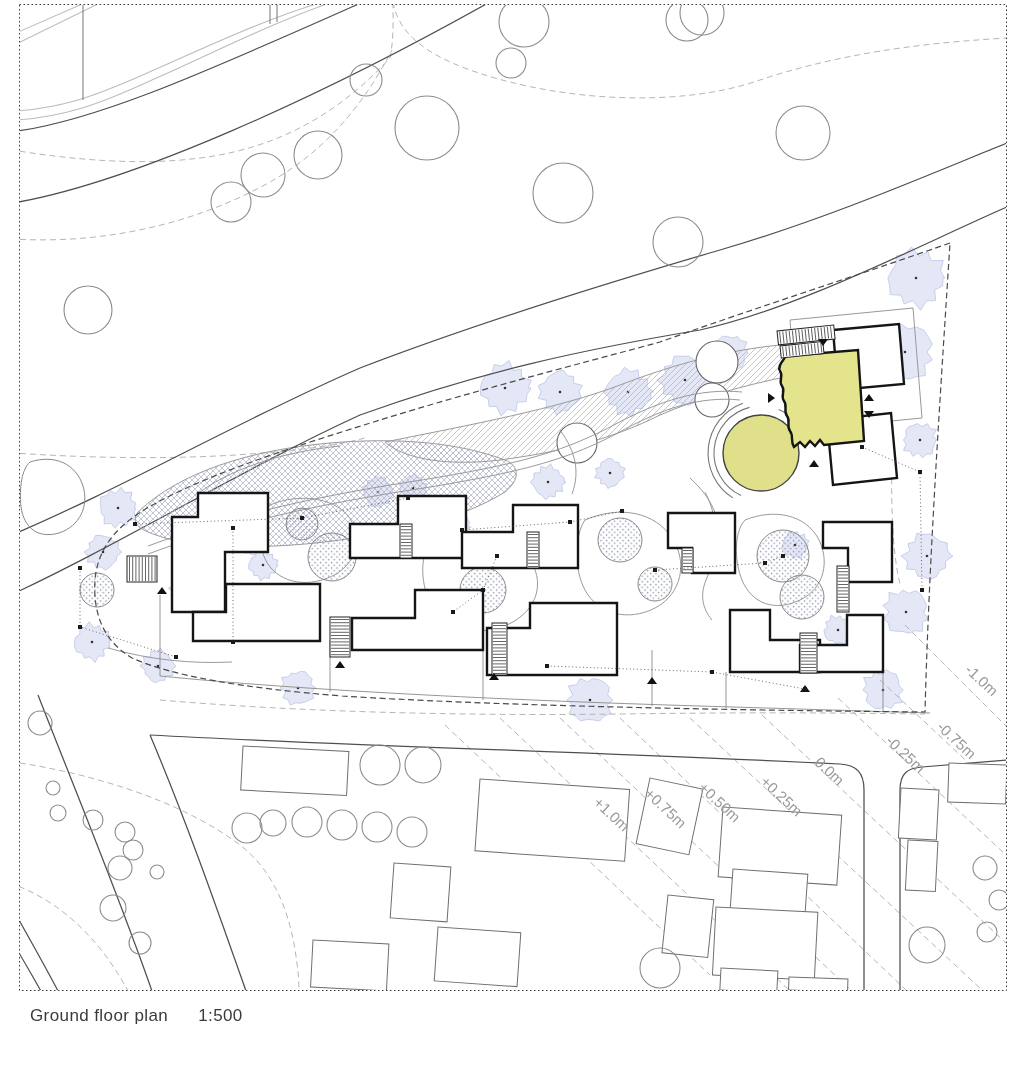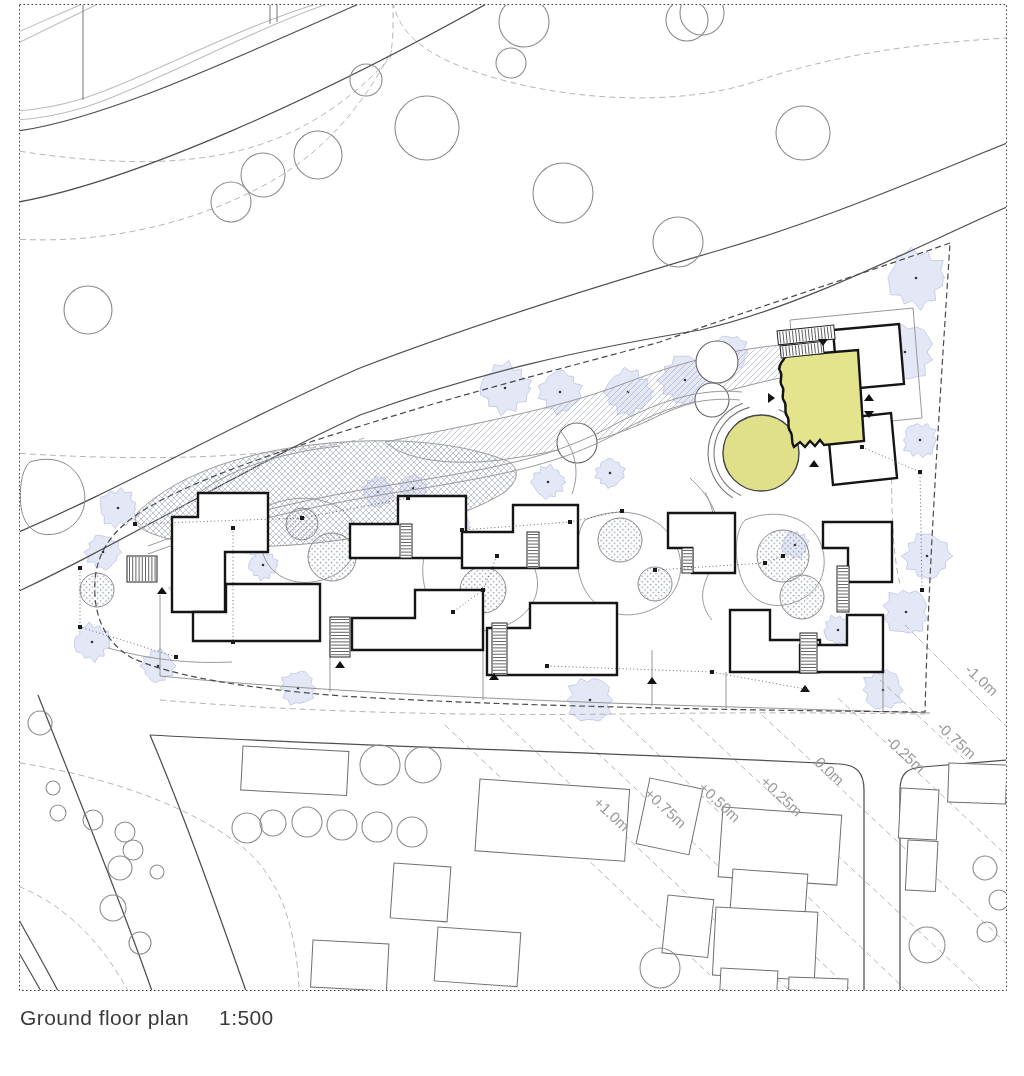--- a/index.html
+++ b/index.html
@@ -1,19 +1,19 @@
 <!DOCTYPE html>
 <html><head>
 <meta charset="utf-8">
 <style>
   html,body{margin:0;padding:0;background:#fff;}
   #page{position:relative;width:1024px;height:1076px;background:#fff;overflow:hidden;
         font-family:"Liberation Sans",sans-serif;}
   #plan-svg{position:absolute;left:0;top:0;}
-  #caption{position:absolute;left:20px;top:1006px;font-size:21px;letter-spacing:.4px;
+  #caption{position:absolute;left:30px;top:1006px;font-size:17px;letter-spacing:.4px;
            color:#3a3a3a;font-weight:400;}
   #caption .scale{margin-left:30px;}
 </style>
 </head>
 <body>
 <div id="page">
 
 <svg id="plan-svg" width="1024" height="1076" viewBox="0 0 1024 1076">
   <defs>
     <clipPath id="frameclip">

